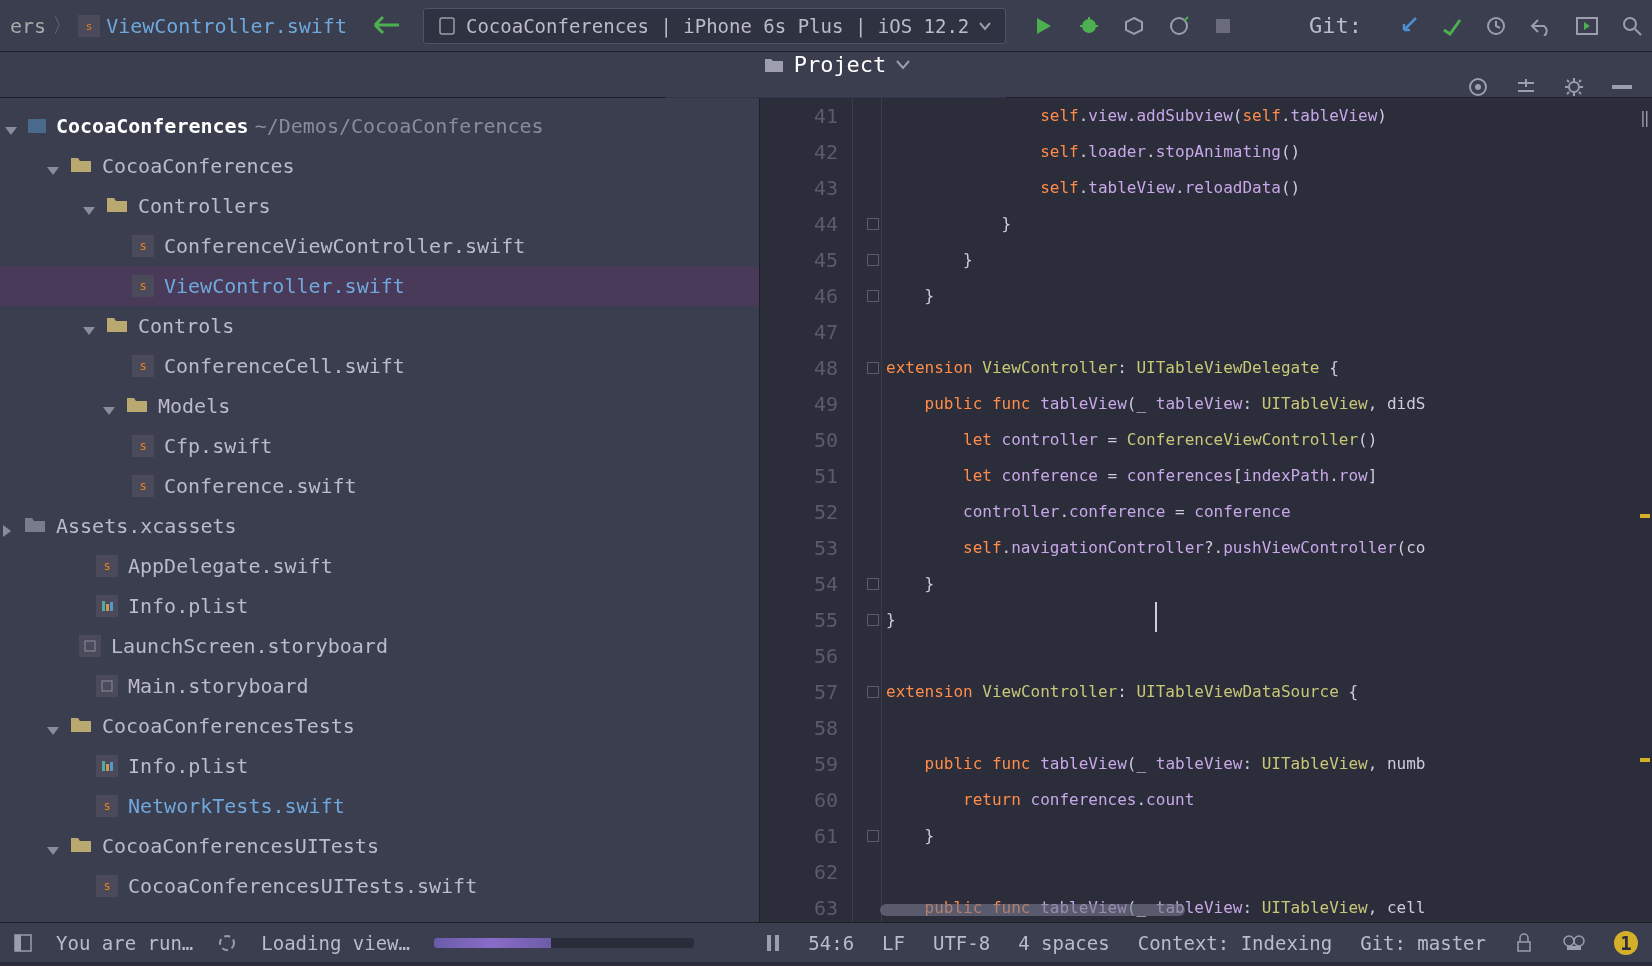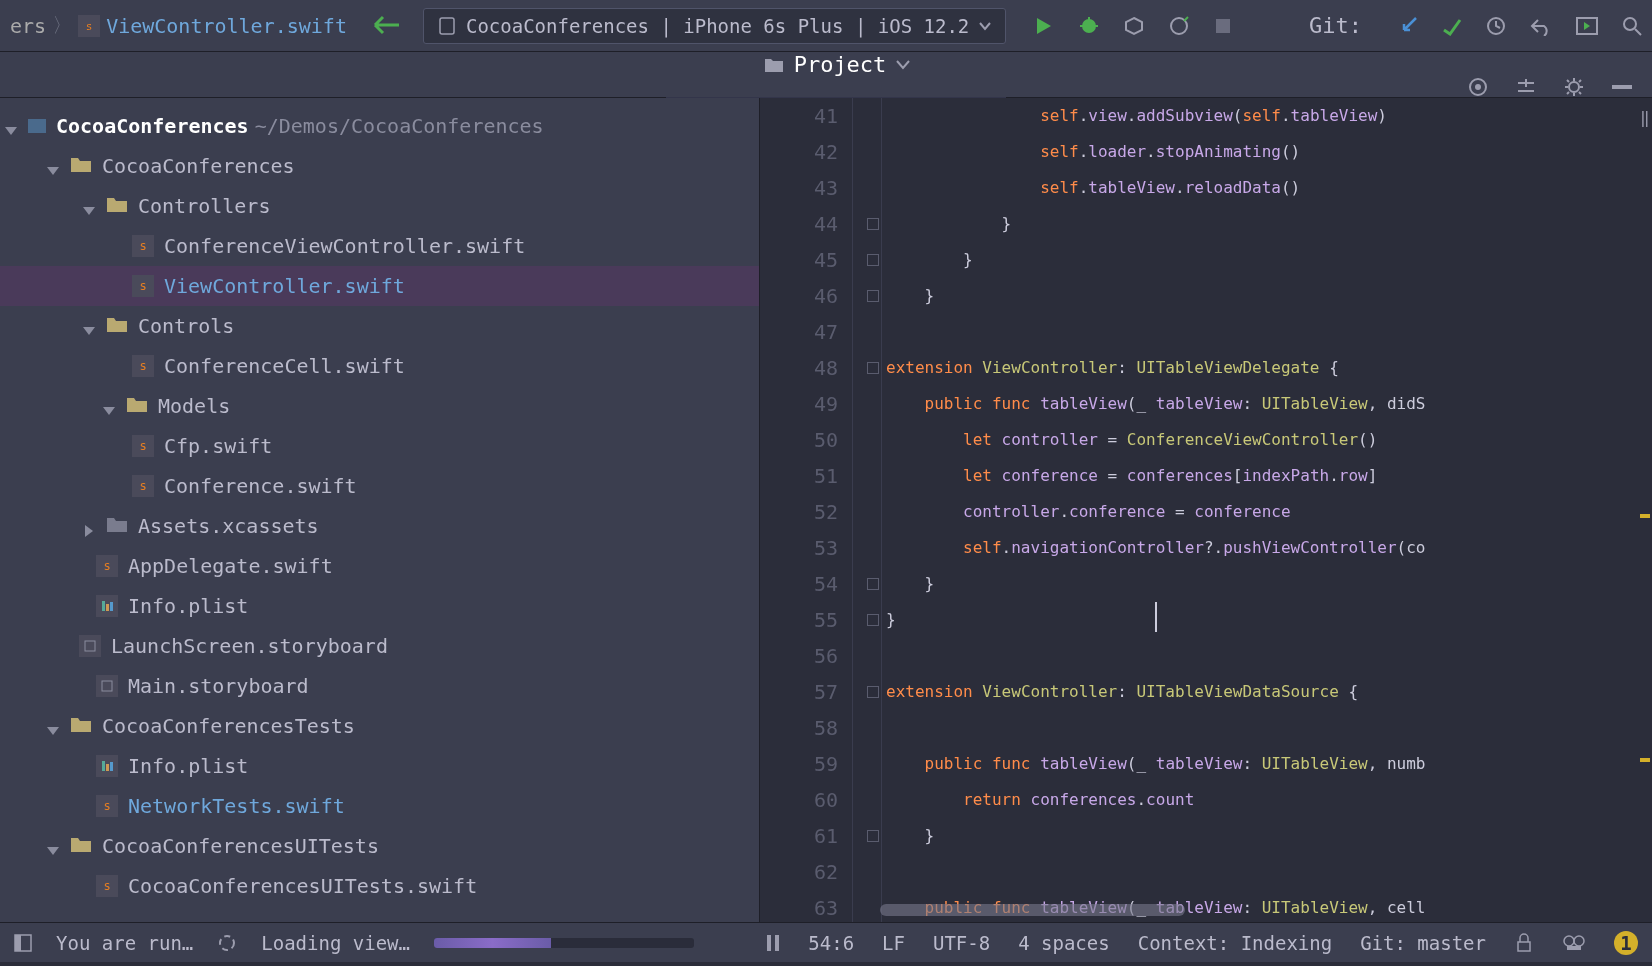--- a/index.html
+++ b/index.html
@@ -330,21 +330,21 @@
           </span>
           <span class="">Cfp.swift</span>
         </div>
         <div class="tree-row" style="padding-left: 118px;">
           <span style="width:14px;display:inline-block"></span>
           <span class="file-s-ico">
             <span>s</span>
           </span>
           <span class="">Conference.swift</span>
         </div>
-        <div class="tree-row" style="padding-left: 82px;">
+        <div class="tree-row" style="">
           <span class="tree-arrow"><svg width="14" height="14">
               <path d="M3 1 L11 7 L3 13 Z"></path>
             </svg></span>
           <span style="margin:0 10px"><svg width="22" height="18">
               <path d="M1 3 L8 3 L10 6 L21 6 L21 17 L1 17 Z" fill="#7a7c8e"></path>
             </svg></span>
           <span class="">Assets.xcassets</span>
         </div>
         <div class="tree-row" style="padding-left: 82px;">
           <span style="width:14px;display:inline-block"></span>

